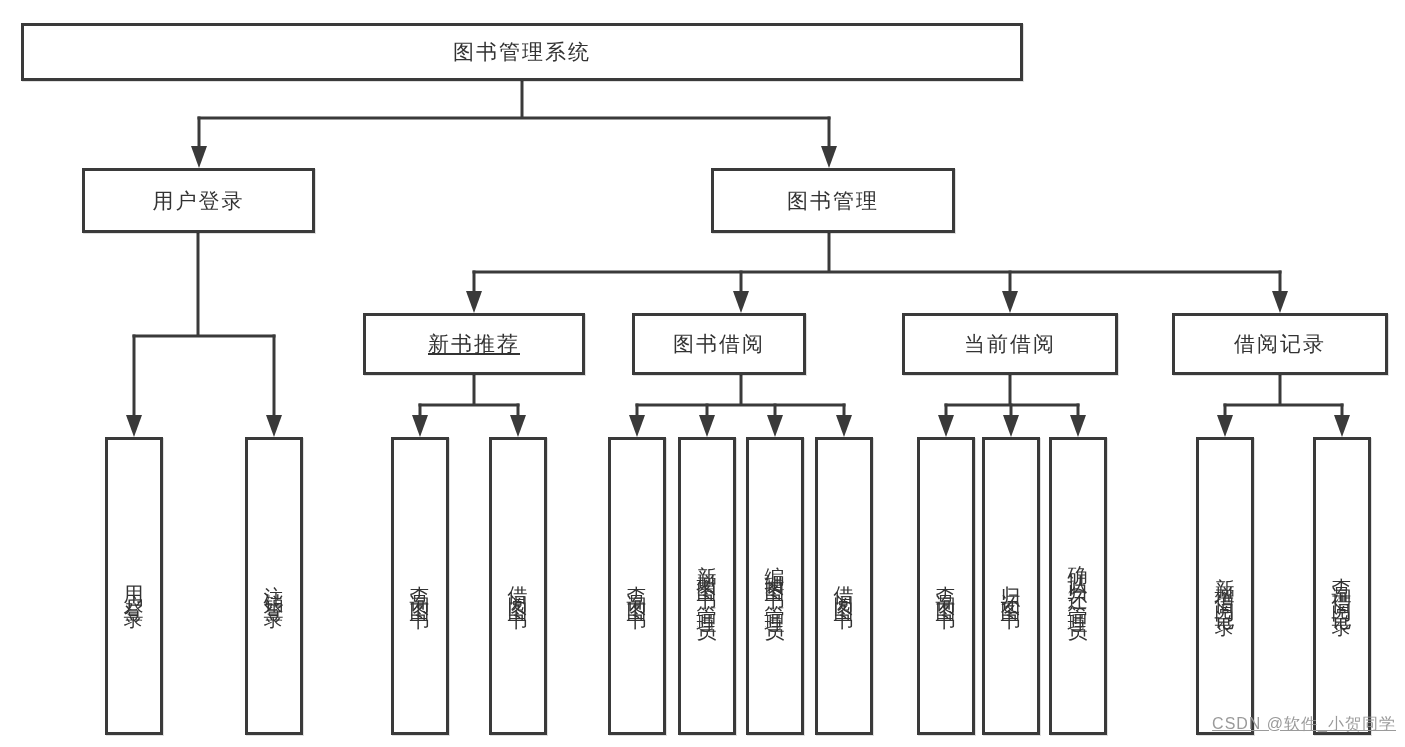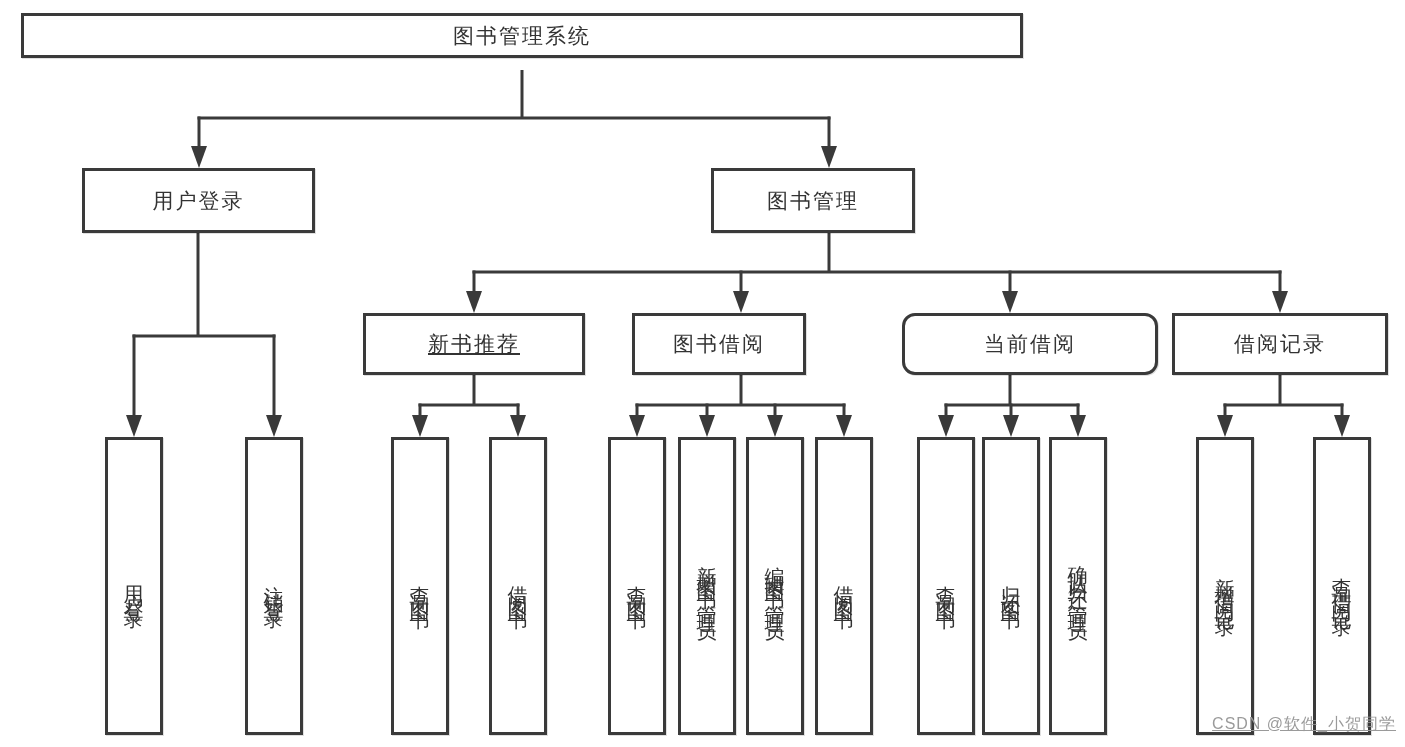--- a/index.html
+++ b/index.html
@@ -125,38 +125,38 @@
     <g>
       <line x1="1280" y1="375" x2="1280" y2="405"></line>
       <line x1="1223.5" y1="405" x2="1343.5" y2="405"></line>
       <line x1="1225" y1="403.5" x2="1225" y2="417"></line>
       <polygon points="1217,415 1233,415 1225,437"></polygon>
       <line x1="1342" y1="403.5" x2="1342" y2="417"></line>
       <polygon points="1334,415 1350,415 1342,437"></polygon>
     </g>
   </svg>
 
-  <div class="hbox" style="left:21px; top:13px; width:1002px; height:45px;">
+  <div class="hbox" style="left:21px; top:23px; width:1002px; height:58px;">
     <span>图书管理系统</span>
   </div>
 
   <div class="hbox" style="left:82px; top:168px; width:233px; height:65px;">
     <span>用户登录</span>
   </div>
-  <div class="hbox" style="left:711px; top:168px; width:204px; height:65px;">
+  <div class="hbox" style="left:711px; top:168px; width:244px; height:65px;">
     <span>图书管理</span>
   </div>
 
   <div class="hbox" style="left:363px; top:313px; width:222px; height:62px;text-decoration:underline;">
     <span>新书推荐</span>
   </div>
   <div class="hbox" style="left:632px; top:313px; width:174px; height:62px;">
     <span>图书借阅</span>
   </div>
-  <div class="hbox" style="left:902px; top:313px; width:256px; height:62px;border-radius:13px;">
+  <div class="hbox" style="left:902px; top:313px; width:216px; height:62px;">
     <span>当前借阅</span>
   </div>
   <div class="hbox" style="left:1172px; top:313px; width:216px; height:62px;">
     <span>借阅记录</span>
   </div>
 
   <div class="vbox" style="left:105px;">
     <span class="vtext">用户登录</span>
   </div>
   <div class="vbox" style="left:245px;">

